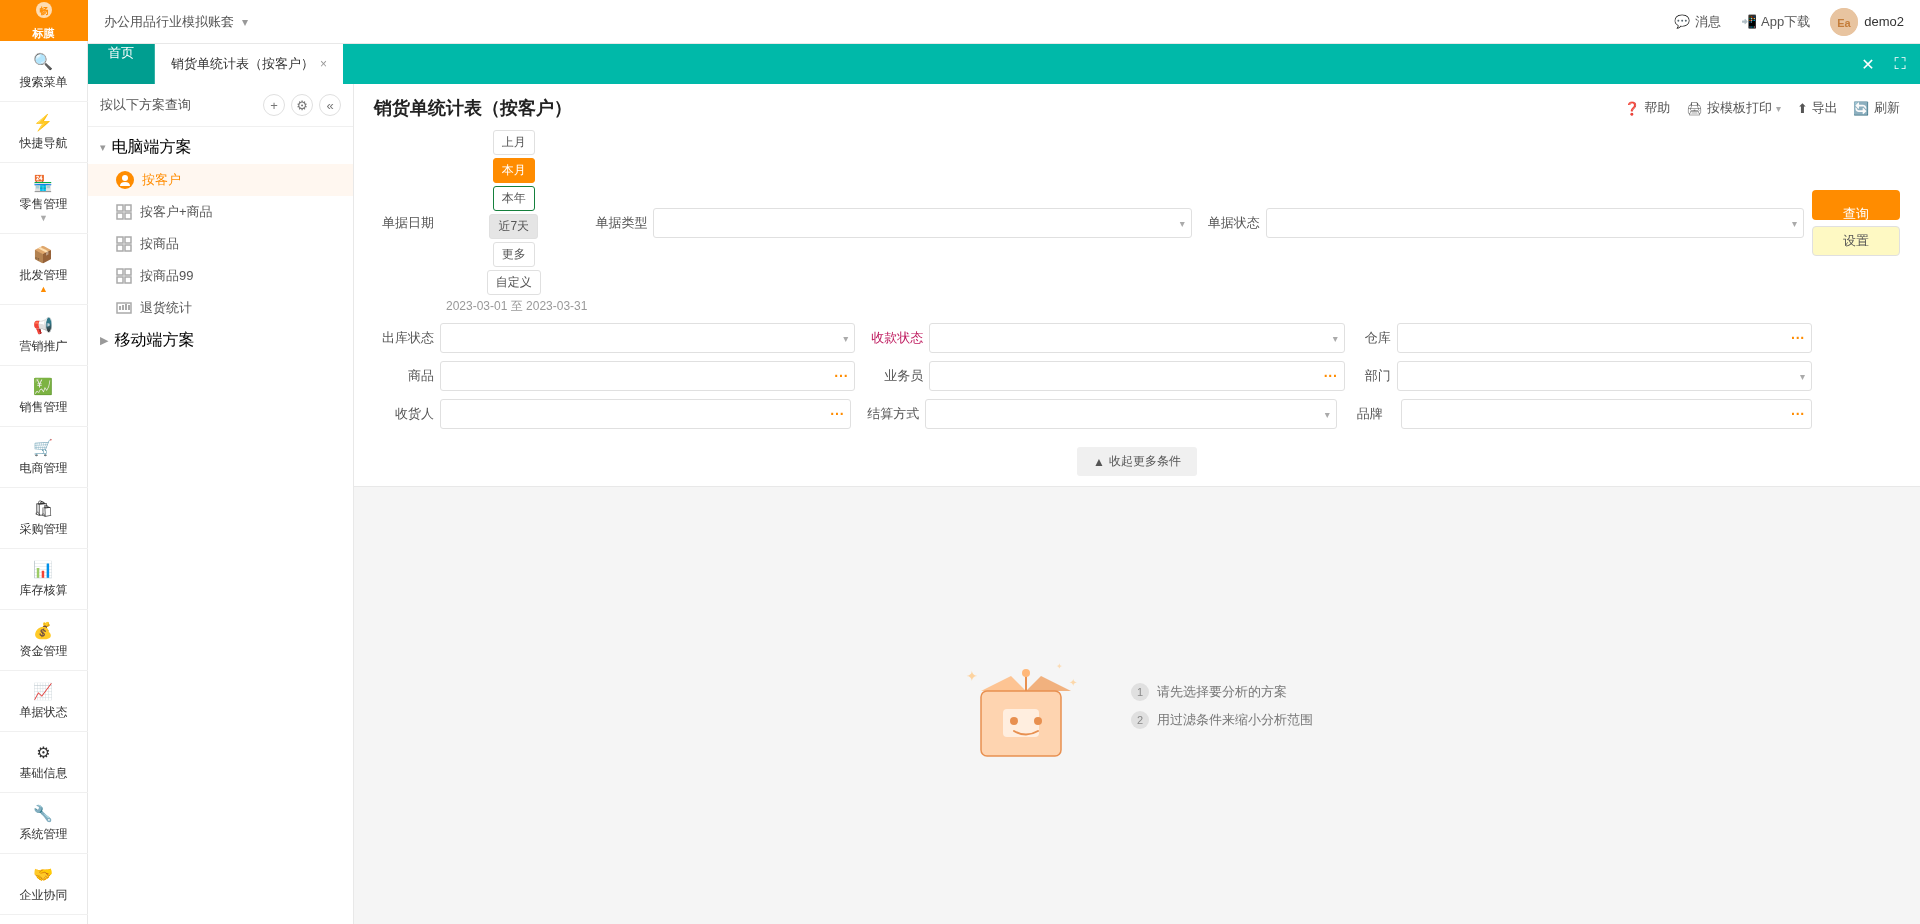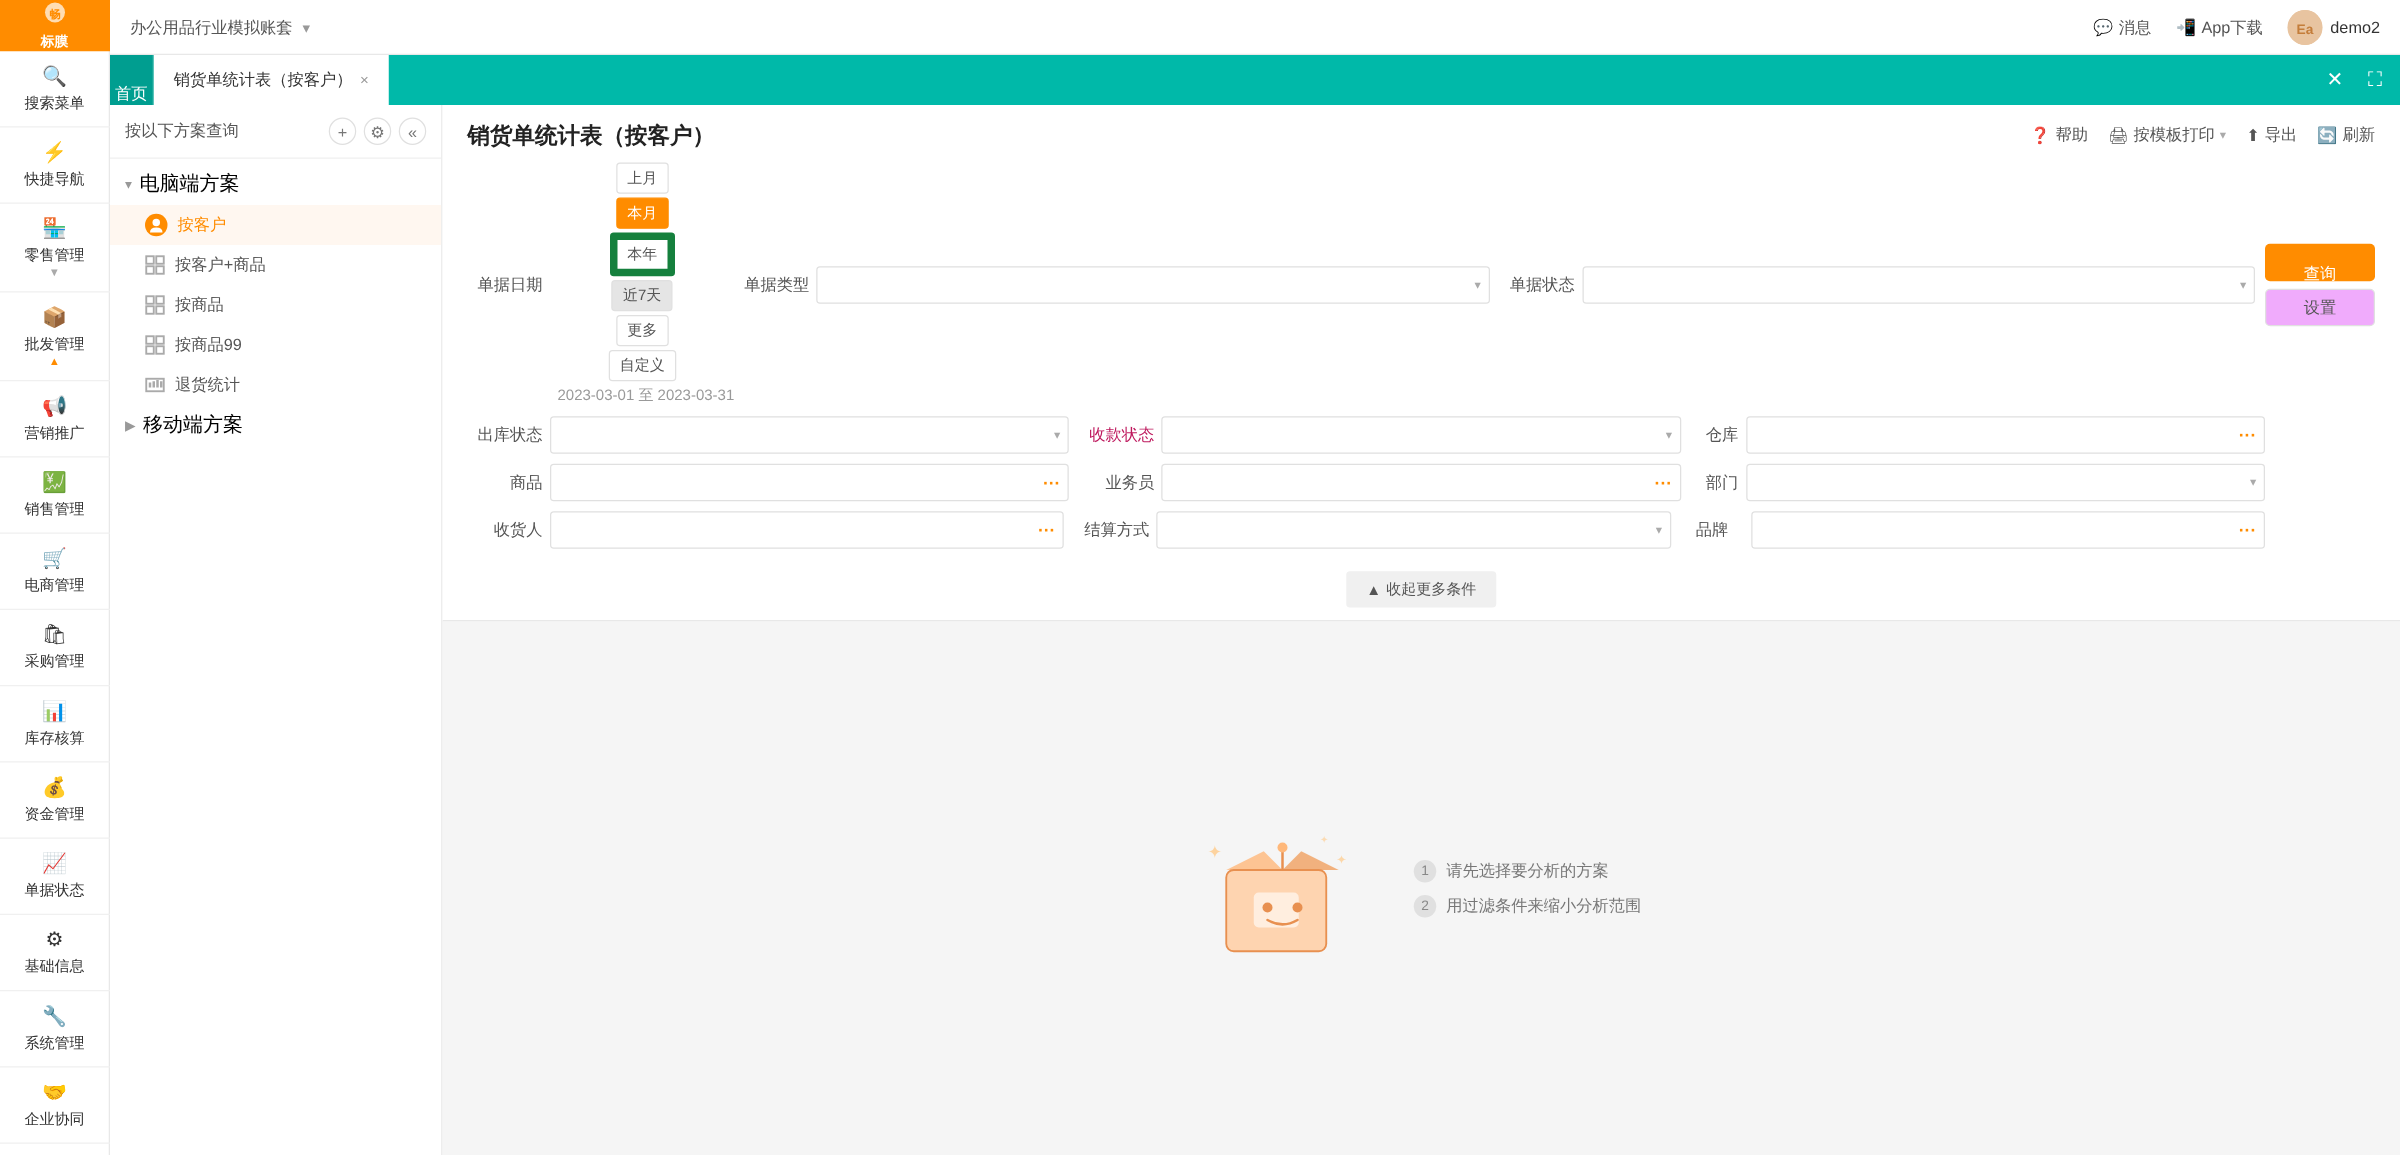--- a/index.html
+++ b/index.html
@@ -125,25 +125,25 @@
     .tab-bar {
       height: 40px;
       background: #00b9a9;
       display: flex;
       align-items: center;
       padding: 0 0;
       flex-shrink: 0;
     }
     .tab-home {
       height: 40px;
-      padding: 0 4px;
+      padding: 0 20px;
       background: #009e90;
       color: #fff;
       display: flex;
-      align-items: flex-end;
+      align-items: flex-start;
       font-size: 13px;
       cursor: pointer;
       border-right: 1px solid rgba(255,255,255,0.2);
     }
     .tab-active {
       height: 40px;
       padding: 0 16px;
       background: #fff;
       color: #333;
       display: flex;
@@ -537,40 +537,40 @@
         </div>
 
         <div style="background:#fff; padding: 10px 20px;">
 
           <div style="display:flex;align-items:center;gap:0;margin-bottom:8px;">
 
             <span style="font-size:13px;color:#555;white-space:nowrap;min-width:60px;text-align:right;margin-right:6px;flex-shrink:0;">单据日期</span>
             <div style="display:flex;align-items:center;gap:3px;margin-right:8px;flex-direction:column;">
               <button style="padding:3px 8px;border:1px solid #e0e0e0;border-radius:3px;font-size:12px;cursor:pointer;background:#fff;color:#555;">上月</button>
               <button style="padding:3px 8px;border:1px solid #ff8c00;border-radius:3px;font-size:12px;cursor:pointer;background:#ff8c00;color:#fff;">本月</button>
-              <button style="padding:3px 8px;border:6px solid #15803d;border-radius:3px;font-size:12px;cursor:pointer;background:#fff;color:#555;">本年</button>
+              <button style="padding:3px 8px;border:1px solid #15803d;border-radius:3px;font-size:12px;cursor:pointer;background:#fff;color:#555;">本年</button>
               <button style="padding:3px 8px;border:1px solid #e0e0e0;border-radius:3px;font-size:12px;cursor:pointer;background:#e5e5e5;color:#555;">近7天</button>
               <button style="padding:3px 8px;border:1px solid #e0e0e0;border-radius:3px;font-size:12px;cursor:pointer;background:#fff;color:#555;">更多</button>
               <button style="padding:3px 8px;border:1px solid #e0e0e0;border-radius:3px;font-size:12px;cursor:pointer;background:#fff;color:#555;">自定义</button>
               <span style="font-size:12px;color:#999;margin-left:6px;">2023-03-01 至 2023-03-31</span>
             </div>
 
             <span style="font-size:13px;color:#555;white-space:nowrap;min-width:52px;text-align:right;margin-right:6px;flex-shrink:0;">单据类型</span>
             <div style="flex:1;height:30px;border:1px solid #e0e0e0;border-radius:3px;background:#fff;display:flex;align-items:center;position:relative;padding:0 24px 0 8px;font-size:12px;color:#555;margin-right:16px;min-width:200px;cursor:pointer;">
               <span style="position:absolute;right:6px;top:50%;transform:translateY(-50%);color:#aaa;font-size:10px;">▾</span>
             </div>
 
             <span style="font-size:13px;color:#555;white-space:nowrap;min-width:52px;text-align:right;margin-right:6px;flex-shrink:0;">单据状态</span>
             <div style="flex:1;height:30px;border:1px solid #e0e0e0;border-radius:3px;background:#fff;display:flex;align-items:center;position:relative;padding:0 24px 0 8px;font-size:12px;color:#555;margin-right:8px;min-width:200px;cursor:pointer;">
               <span style="position:absolute;right:6px;top:50%;transform:translateY(-50%);color:#aaa;font-size:10px;">▾</span>
             </div>
 
             <div style="display:flex;flex-direction:column;gap:6px;flex-shrink:0;">
               <button style="background:#ff8c00;color:#fff;border:none;border-radius:4px;padding:15px 20px;font-size:13px;cursor:pointer;height:30px;">查询</button>
-              <button style="background:#f0abfc;color:#555;border:1px solid #e0e0e0;border-radius:4px;padding:4px 30px;font-size:13px;cursor:pointer;height:30px;">设置</button>
+              <button style="background:#fef9c3;color:#555;border:1px solid #e0e0e0;border-radius:4px;padding:4px 30px;font-size:13px;cursor:pointer;height:30px;">设置</button>
             </div>
           </div>
 
           <div style="display:flex;align-items:center;gap:0;margin-bottom:8px;">
             <span style="font-size:13px;color:#555;white-space:nowrap;min-width:60px;text-align:right;margin-right:6px;flex-shrink:0;">出库状态</span>
             <div style="flex:1;height:30px;border:1px solid #e0e0e0;border-radius:3px;background:#fff;display:flex;align-items:center;position:relative;padding:0 24px 0 8px;font-size:12px;color:#555;margin-right:16px;cursor:pointer;">
               <span style="position:absolute;right:6px;top:50%;transform:translateY(-50%);color:#aaa;font-size:10px;">▾</span>
             </div>
 
             <span style="font-size:13px;color:#be185d;white-space:nowrap;min-width:52px;text-align:left;margin-right:6px;flex-shrink:0;">收款状态</span>

